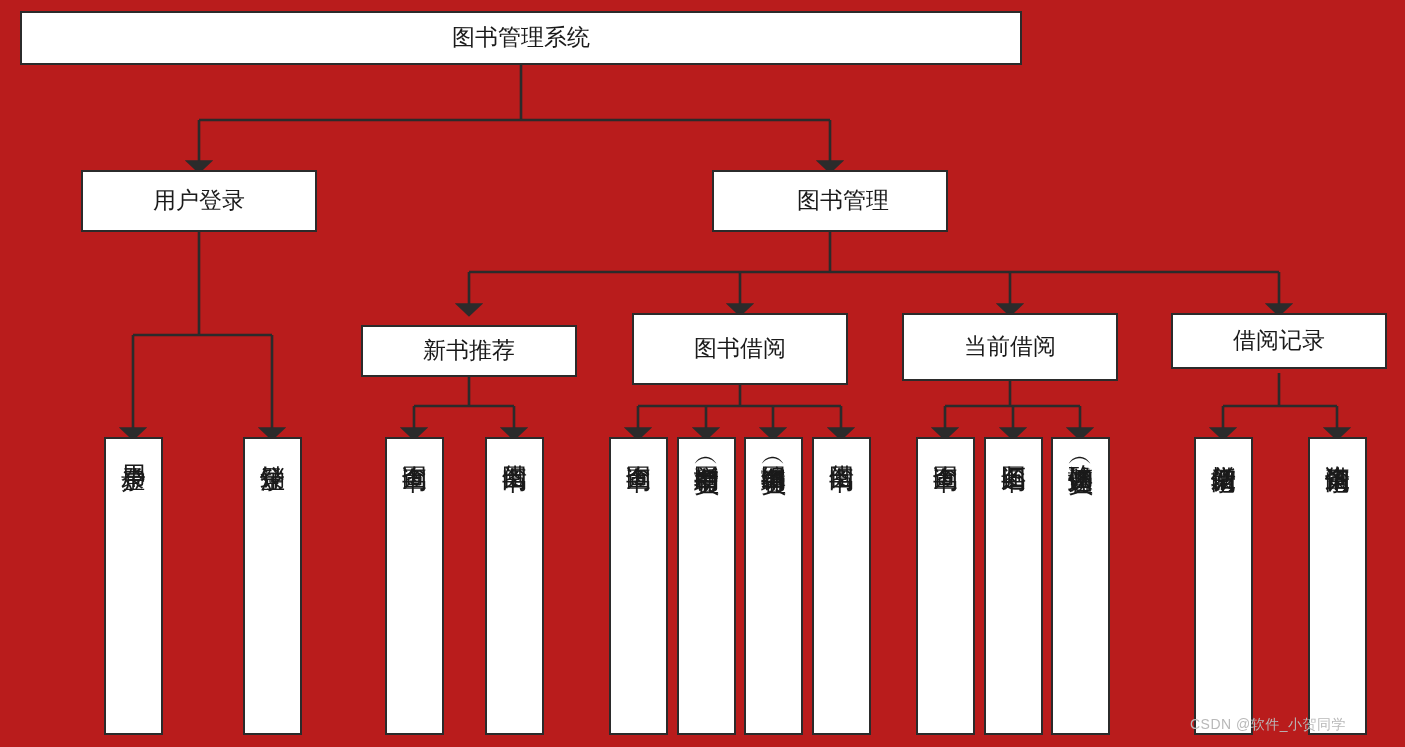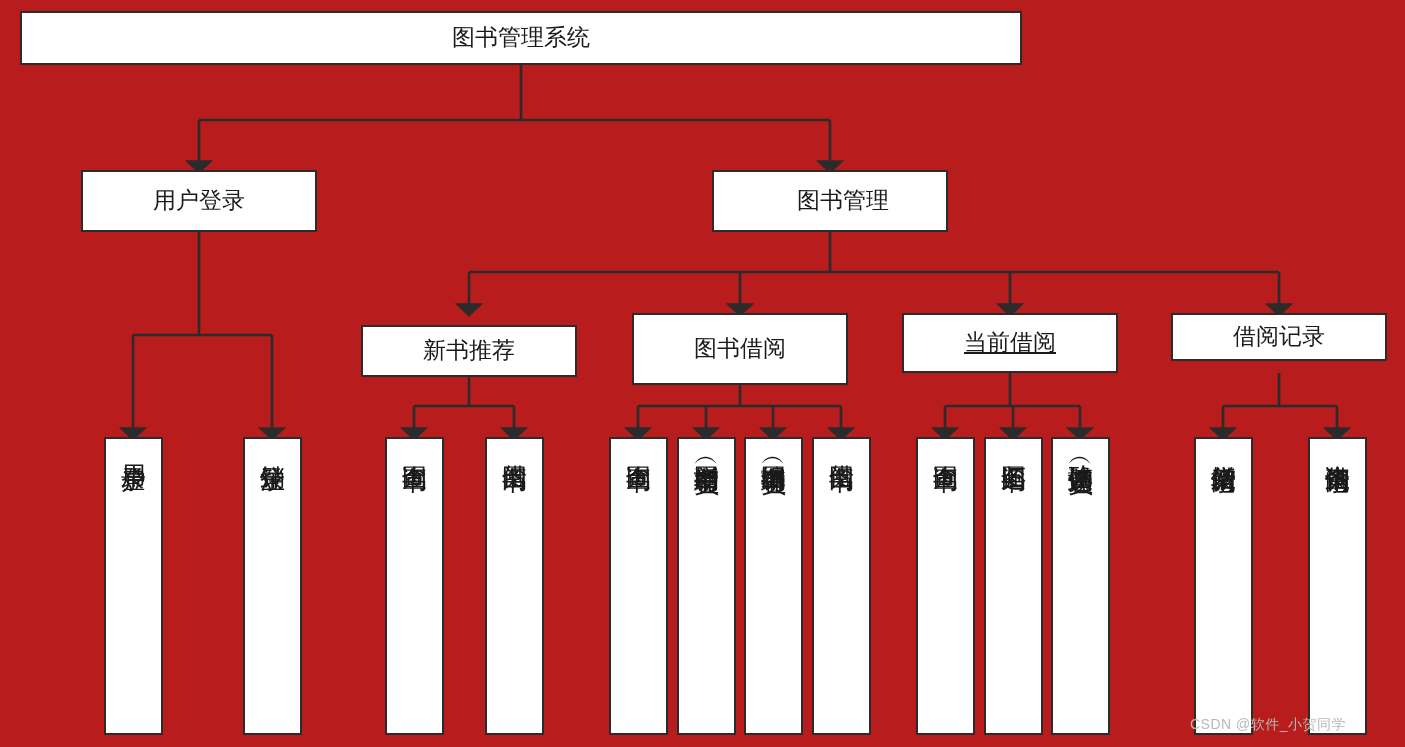--- a/index.html
+++ b/index.html
@@ -139,25 +139,25 @@
   </div>
 
   <div class="node h" style="left:361px; top:325px; width:216px; height:52px;">
     <span class="node-label">新书推荐</span>
   </div>
 
   <div class="node h" style="left:632px; top:313px; width:216px; height:72px;">
     <span class="node-label">图书借阅</span>
   </div>
 
-  <div class="node h" style="left:902px; top:313px; width:216px; height:60px;text-decoration:underline;">
+  <div class="node h" style="left:902px; top:313px; width:216px; height:68px;">
     <span class="node-label">当前借阅</span>
   </div>
 
-  <div class="node h" style="left:1171px; top:313px; width:216px; height:48px;">
+  <div class="node h" style="left:1171px; top:313px; width:216px; height:56px;">
     <span class="node-label">借阅记录</span>
   </div>
 
   <div class="node v" style="left:104px; top:437px; width:59px; height:298px;">
     <span class="node-label">用户登录</span>
   </div>
 
   <div class="node v" style="left:243px; top:437px; width:59px; height:298px;">
     <span class="node-label">注销登录</span>
   </div>

